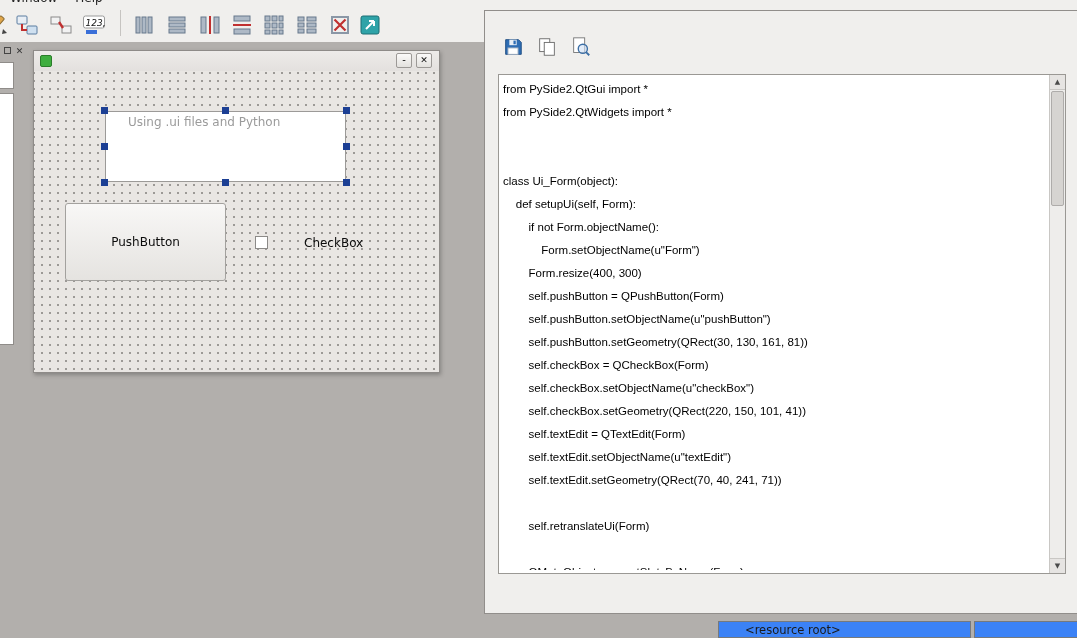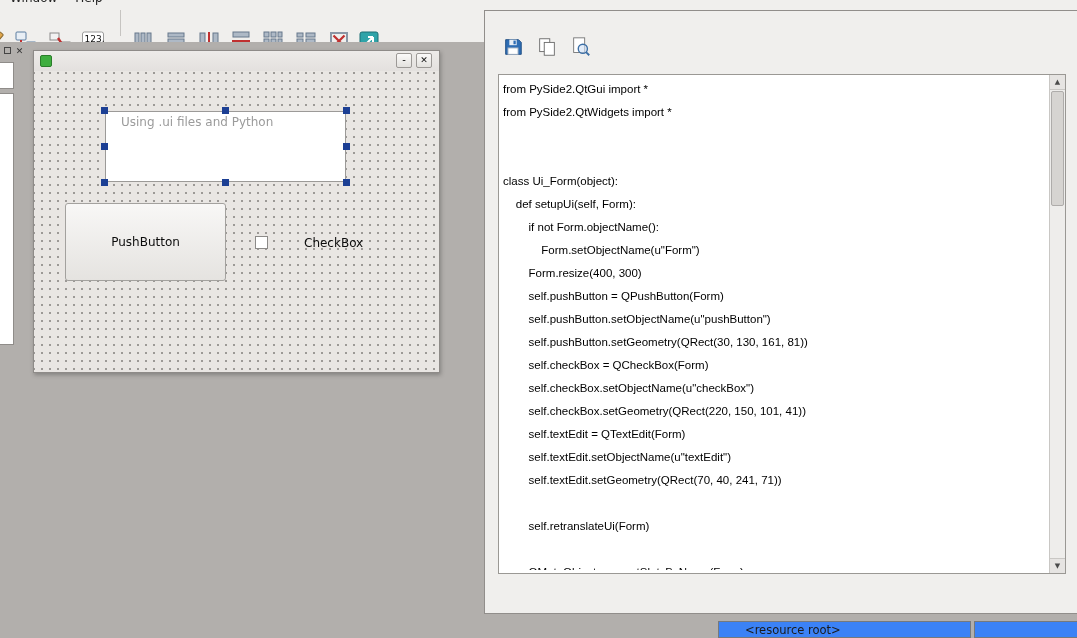--- a/index.html
+++ b/index.html
@@ -9,22 +9,22 @@
     font-family:"DejaVu Sans","Liberation Sans",sans-serif;
     background:#b2afac;
     font-size:12px; color:#111;
   }
 
   
   .topbar { position:absolute; left:0; top:0; width:1077px; height:42px;
             background:#f0efed; overflow:hidden; z-index:1; }
   .menubar { position:absolute; left:10px; top:-9px; display:flex; gap:18px;
              font-size:12px; color:#222; }
-  .tbtn { position:absolute; top:28px; width:26px; height:26px;
-          display:flex; align-items:center; justify-content:flex-start; }
+  .tbtn { position:absolute; top:12px; width:26px; height:26px;
+          display:flex; align-items:center; justify-content:center;font-style:italic; }
   .tbtn svg { width:24px; height:24px; }
   .tb-sep { position:absolute; left:120px; top:10px; width:1px; height:26px; background:#c6c4c1; }
 
   
   .dock-btn { position:absolute; width:11px; height:11px; top:45px;
               display:flex; align-items:center; justify-content:center;
               font-size:9px; color:#333; z-index:2; }
   .dock-float-glyph { width:7px; height:7px; border:1px solid #444; }
   .dock-panel { position:absolute; left:-1px; width:15px; background:#ffffff;
                 border:1px solid #8f8c89; z-index:2; }
@@ -49,21 +49,21 @@
   .win-btn.min { right:27px; }
   .win-btn.close { right:7px; font-weight:bold; font-size:9px; }
 
   .form-canvas { position:absolute; left:0; top:20px; width:405px; height:301px;
                  background-color:#e9e6e3;
                  background-image:radial-gradient(circle,#9c9996 0.8px,transparent 1px);
                  background-size:8px 8px; background-position:4px 6px; }
 
   .textedit-wrap { position:absolute; left:71px; top:40px; width:241px; height:71px; }
   .textedit { position:absolute; inset:0; background:#ffffff; border:1px solid #9c9a98; }
-  .textedit .placeholder { padding:3px 15px; color:#9b9b9b; font-size:12px; }
+  .textedit .placeholder { padding:3px 22px; color:#9b9b9b; font-size:12px; }
   .h { position:absolute; width:7px; height:7px; background:#1c3f94; }
   .h.nw{left:-4px;top:-4px} .h.n{left:calc(50% - 3.5px);top:-4px} .h.ne{right:-4px;top:-4px}
   .h.w{left:-4px;top:calc(50% - 3.5px)} .h.e{right:-4px;top:calc(50% - 3.5px)}
   .h.sw{left:-4px;bottom:-4px} .h.s{left:calc(50% - 3.5px);bottom:-4px} .h.se{right:-4px;bottom:-4px}
 
   .pushbutton { position:absolute; left:31px; top:132px; width:161px; height:78px;
                 background:linear-gradient(#f8f7f6,#e5e3e0);
                 border:1px solid #a3a19e; border-radius:3px;
                 display:flex; align-items:center; justify-content:center;
                 font-size:12px; color:#0c0c0c; }

